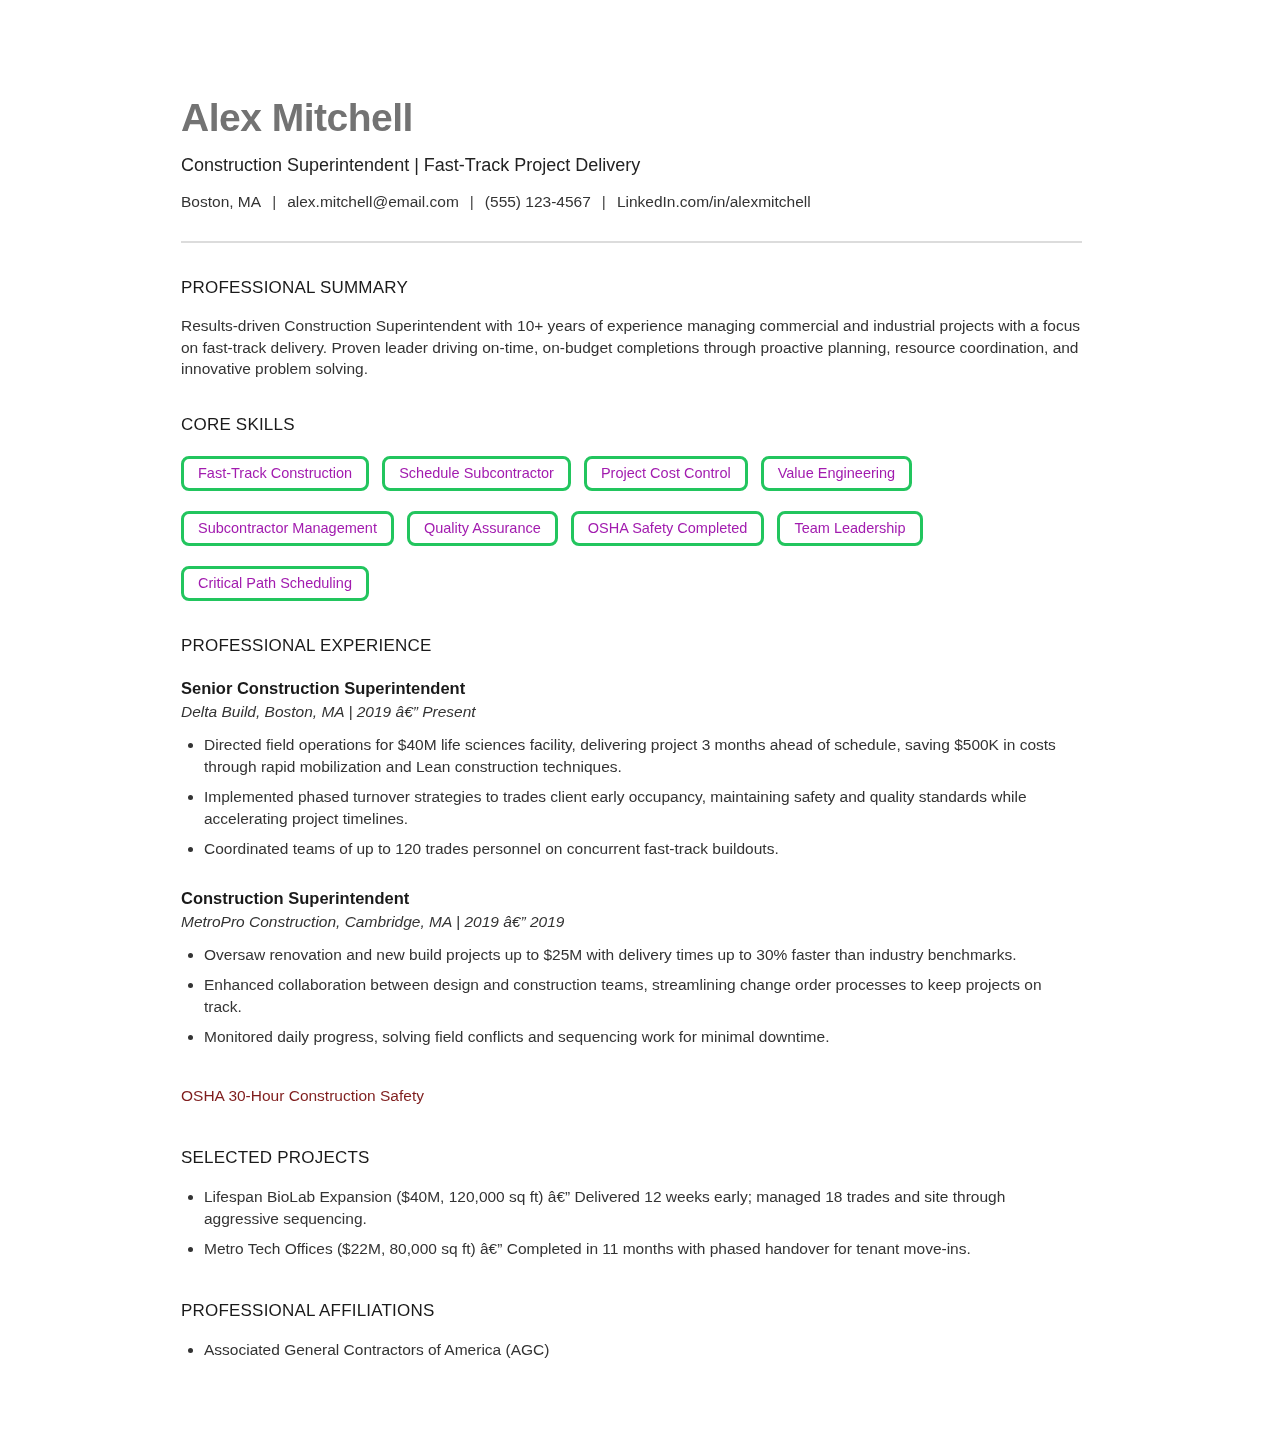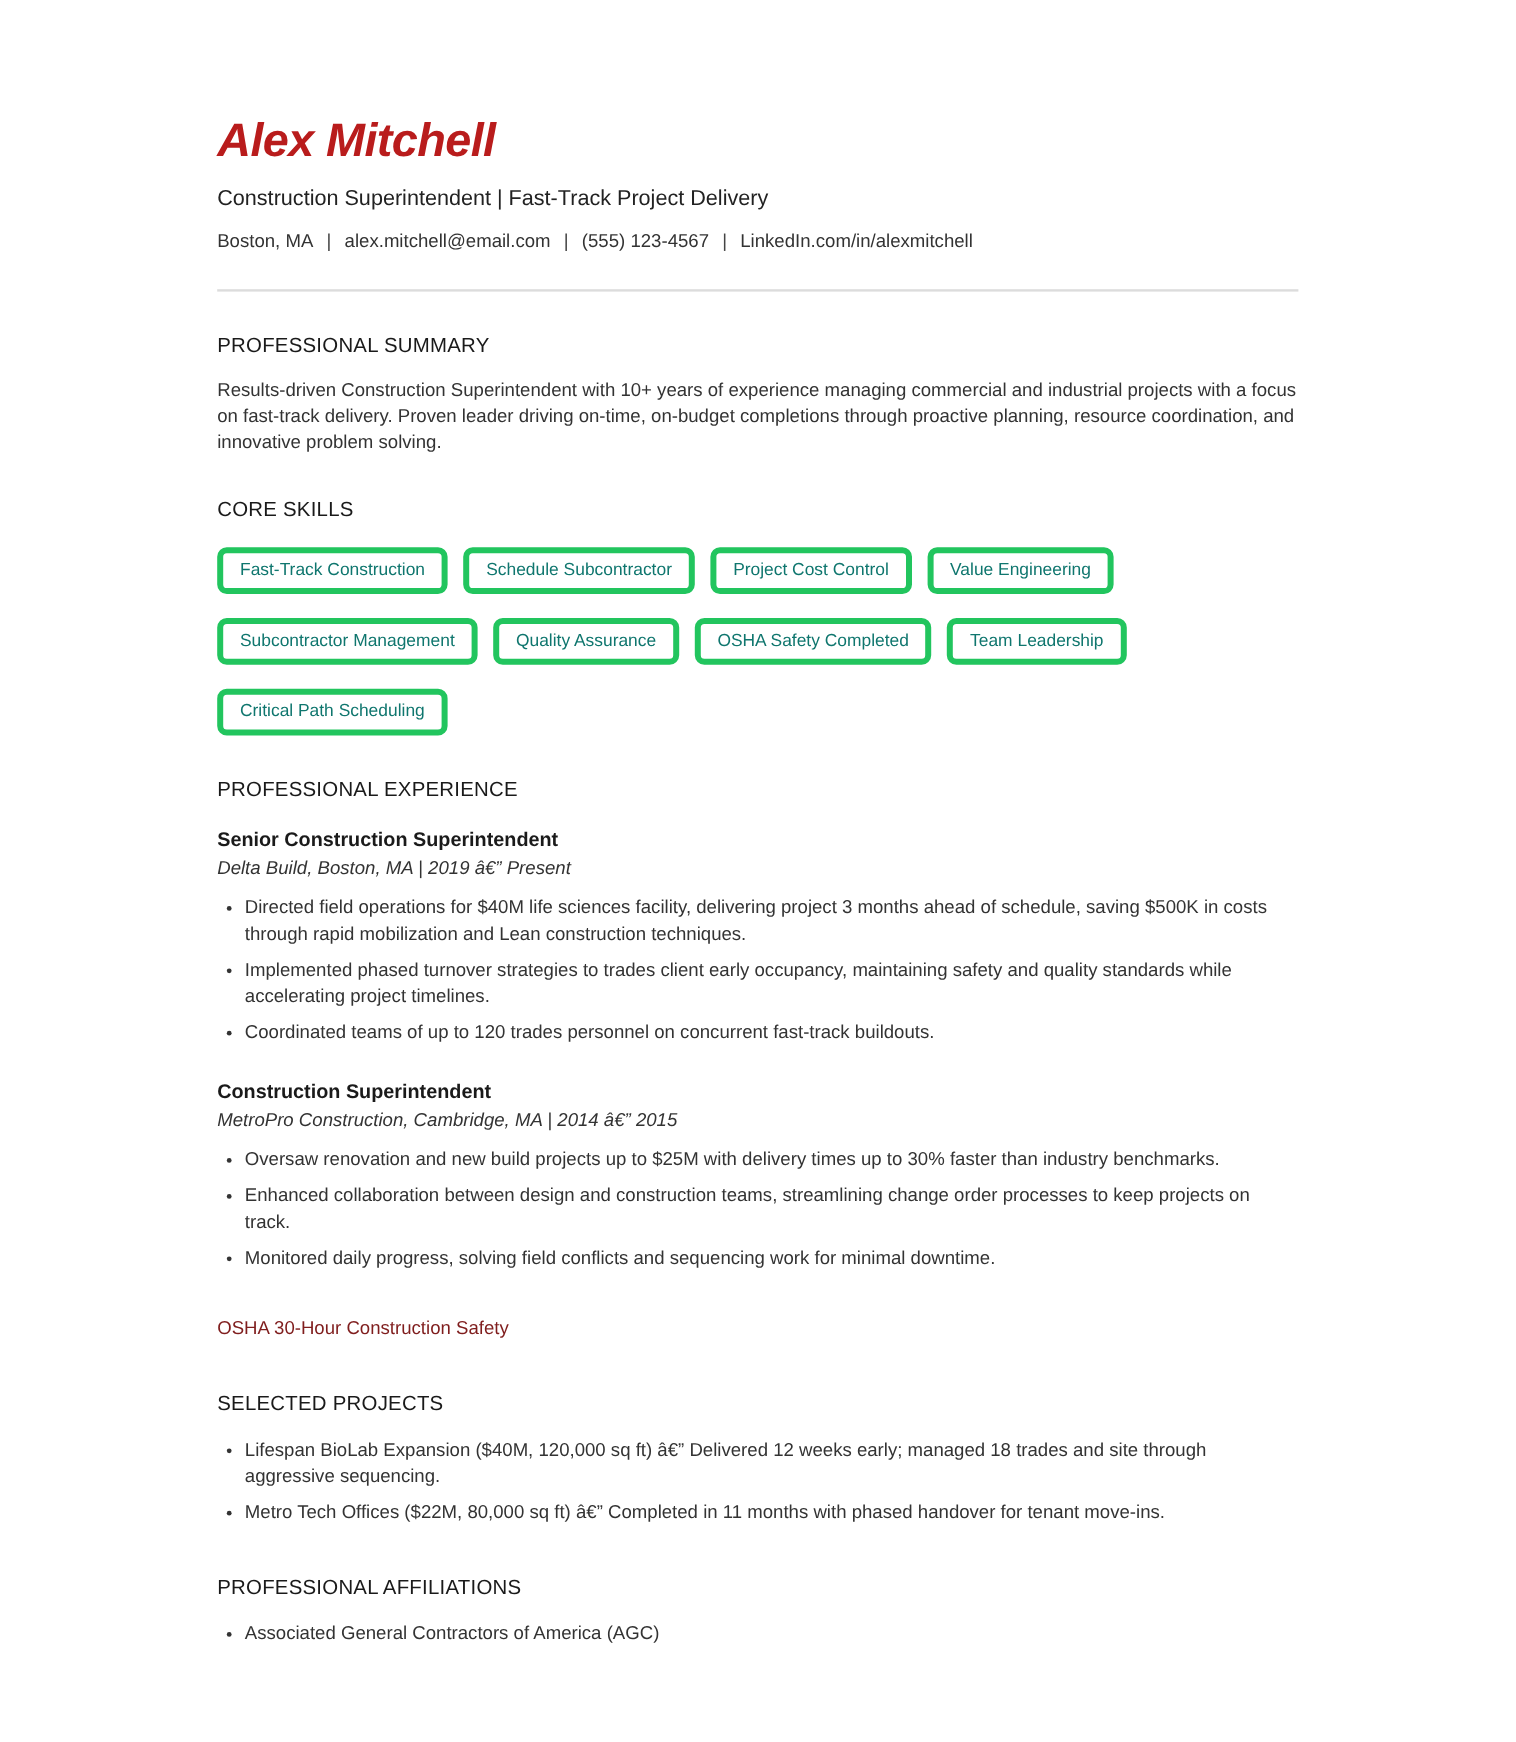--- a/index.html
+++ b/index.html
@@ -1,32 +1,32 @@
 <!DOCTYPE html>
 <html><head>
 <meta charset="utf-8">
 <style>
   * { box-sizing: border-box; }
   html, body { margin: 0; padding: 0; background: #ffffff; }
   body { font-family: "Liberation Sans", sans-serif; color: #333; }
   .page { width: 1263px; min-height: 1452px; padding: 96px 181px 60px 181px; background: #fff; }
 
-  h1 { font-size: 39px; font-weight: 700; color: #b91c1c; margin: 0; letter-spacing: -0.5px; font-style: italic; }
+  h1 { font-size: 39px; font-weight: 700; color: #737373; margin: 0; letter-spacing: -0.5px; }
   .subtitle { font-size: 18px; color: #222; margin-top: 15px; }
   .contact { font-size: 15.5px; color: #333; margin-top: 17px; }
   .contact .sep { margin: 0 11px; color: #444; }
   .rule { border: none; border-top: 2px solid #dcdcdc; margin: 30px 0 0 0; }
 
   section { margin-top: 35px; }
   h2 { font-size: 17px; font-weight: 400; color: #1a1a1a; margin: 0 0 17px 0; letter-spacing: 0.2px; }
   .body-text { font-size: 15.5px; line-height: 21.5px; margin: 0; color: #333; }
 
   .skills-wrap { display: flex; flex-wrap: wrap; column-gap: 13px; row-gap: 20px; margin-top: 21px; }
-  .pill { border: 5px solid #22c55e; border-radius: 8px; padding: 6px 14px; font-size: 14.5px;
-          color: #0f766e; background: #fff; white-space: nowrap; line-height: 17px; }
+  .pill { border: 3px solid #22c55e; border-radius: 8px; padding: 6px 14px; font-size: 14.5px;
+          color: #a21caf; background: #fff; white-space: nowrap; line-height: 17px; }
 
   .job { margin-top: 23px; }
   .job h3, .degree { font-size: 16.5px; font-weight: 700; color: #1a1a1a; margin: 0; }
   .meta { font-style: italic; font-size: 15.5px; color: #333; margin-top: 5px; }
   ul { margin: 13px 0 0 0; padding-left: 23px; }
   li { font-size: 15.5px; line-height: 22px; margin-bottom: 8px; color: #333; }
   li:last-child { margin-bottom: 0; }
 
   .two-col { display: grid; grid-template-columns: 52.5% 47.5%; }
   .edu-year { font-size: 15.5px; margin-top: 15px; color: #333; }
@@ -75,21 +75,21 @@
       <div class="meta">Delta Build, Boston, MA  |  2019 â€” Present</div>
       <ul>
         <li>Directed field operations for $40M life sciences facility, delivering project 3 months ahead of schedule, saving $500K in costs through rapid mobilization and Lean construction techniques.</li>
         <li>Implemented phased turnover strategies to trades client early occupancy, maintaining safety and quality standards while accelerating project timelines.</li>
         <li>Coordinated teams of up to 120 trades personnel on concurrent fast-track buildouts.</li>
       </ul>
     </div>
 
     <div class="job" style="margin-top:29px;">
       <h3>Construction Superintendent</h3>
-      <div class="meta">MetroPro Construction, Cambridge, MA  |  2014 â€” 2015</div>
+      <div class="meta">MetroPro Construction, Cambridge, MA  |  2019 â€” 2019</div>
       <ul>
         <li>Oversaw renovation and new build projects up to $25M with delivery times up to 30% faster than industry benchmarks.</li>
         <li>Enhanced collaboration between design and construction teams, streamlining change order processes to keep projects on track.</li>
         <li>Monitored daily progress, solving field conflicts and sequencing work for minimal downtime.</li>
       </ul>
     </div>
   </section>
 
   <section class="two-col" style="margin-top:37px;">
     <div>

